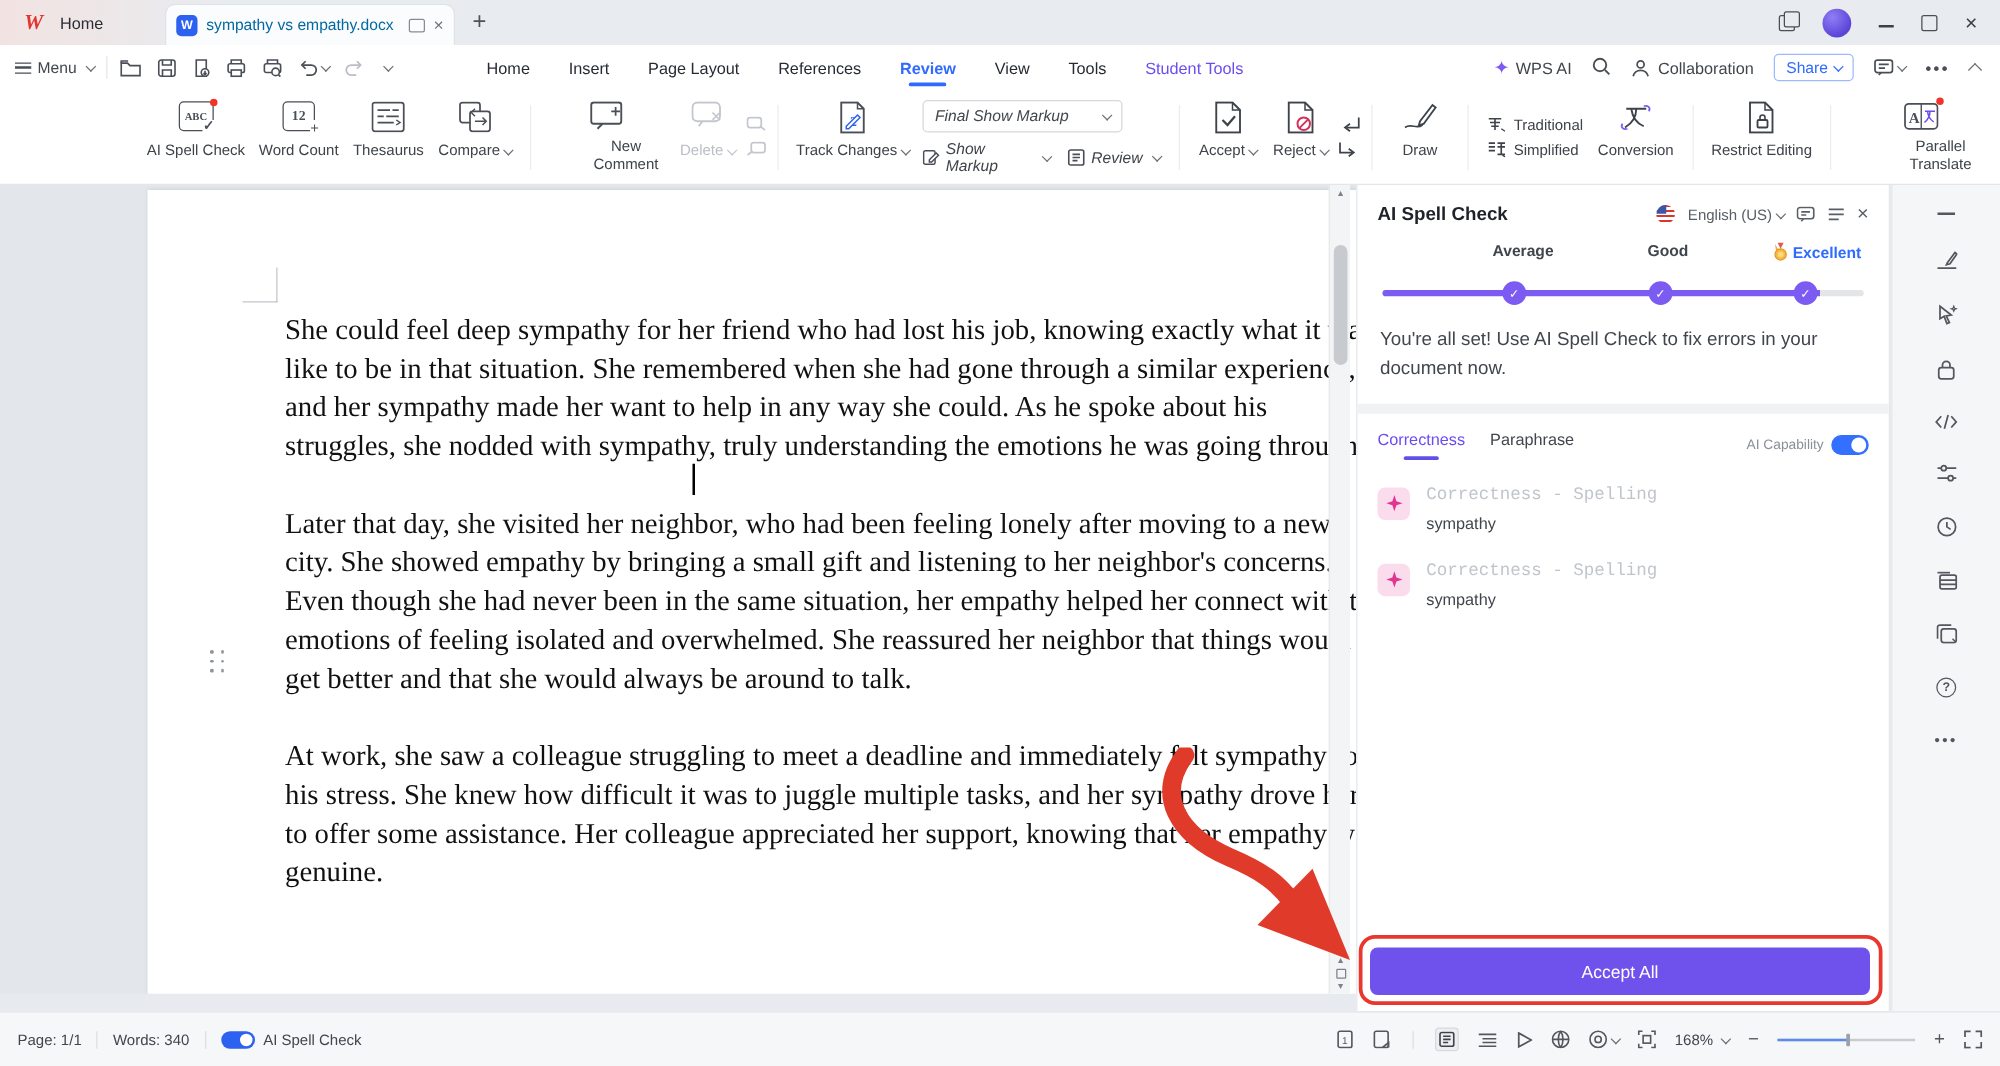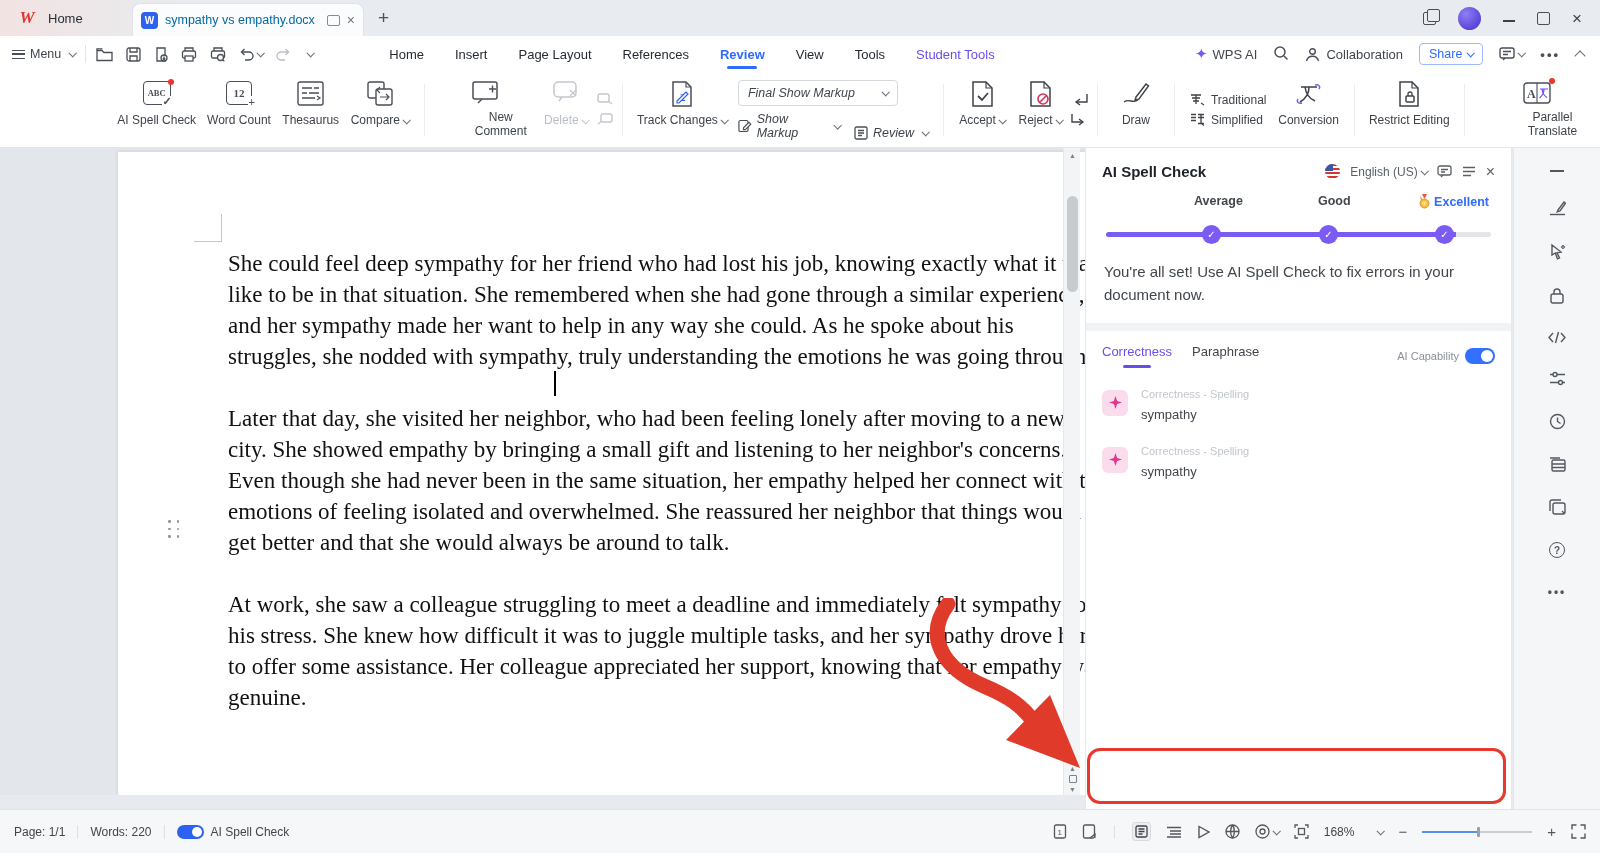--- a/index.html
+++ b/index.html
@@ -54,21 +54,21 @@
   .rbtn.disabled .lbl{color:#b9bdc4;}
   .rbtn.disabled svg *{stroke:#c3c7cd !important;}
   .icoslot{height:28px;display:flex;align-items:flex-start;justify-content:center;position:relative;font-family:Liberation Serif, serif;}
   .reddot{position:absolute;right:-4px;top:-3px;width:6px;height:6px;border-radius:50%;background:#f0342c;}
   .abc-ico{width:28px;height:24px;border:1.5px solid #4a4f57;border-radius:4px;font-size:8.5px;font-weight:700;color:#4a4f57;display:flex;align-items:center;justify-content:center;position:relative;}
   .abc-ico em{position:absolute;right:-2px;bottom:-3px;font-style:normal;font-size:11px;background:#fff;line-height:1;}
   .wc-box{width:26px;height:24px;border:1.5px solid #4a4f57;border-radius:4px;font-size:11px;font-weight:700;color:#4a4f57;display:flex;align-items:center;justify-content:center;position:relative;}
   .wc-box em{position:absolute;right:-4px;bottom:-4px;font-style:normal;font-size:12px;background:#fff;line-height:1;}
   .markupcol{display:flex;flex-direction:column;gap:6px;margin:0 6px;font-style:italic;}
   .mk-select{width:160px;height:26px;border:1px solid #d5d8dc;border-radius:4px;display:flex;align-items:center;justify-content:space-between;padding:0 9px;font-size:12.5px;color:#41464d;background:#fff;}
-  .mk-row{display:flex;align-items:flex-end;gap:14px;font-size:12.5px;color:#3e434a;}
+  .mk-row{display:flex;align-items:center;gap:14px;font-size:12.5px;color:#3e434a;}
   .mk-item{display:flex;align-items:center;gap:5px;}
   .smallcol{display:flex;flex-direction:column;gap:7px;margin-left:2px;}
   .cjk-pair{display:flex;flex-direction:column;gap:6px;font-size:12px;color:#3e434a;margin:0 6px;}
   .cjk-row{display:flex;align-items:center;gap:6px;}
 
   
   .docarea{position:absolute;left:0;top:148px;width:1085px;height:647px;background:#e3e6ea;overflow:hidden;}
   .page{position:absolute;left:118px;top:4px;width:1100px;height:900px;background:#fff;box-shadow:0 0 4px rgba(0,0,0,.12);padding:96px 110px 0 110px;}
   .page p{font-family:"Liberation Serif",serif;font-size:23px;line-height:31px;color:#111;margin:0 0 31px 0;}
   .cropmark{position:absolute;left:76px;top:62px;width:28px;height:28px;border-right:1px solid #c2c6cb;border-bottom:1px solid #c2c6cb;}
@@ -101,42 +101,42 @@
   .p-tabs{display:flex;align-items:center;gap:20px;padding:13px 16px 0 16px;font-size:13px;color:#41464d;}
   .p-tab{position:relative;padding-bottom:9px;}
   .p-tab.active{color:#6c4cf1;}
   .p-tab.active:after{content:"";position:absolute;left:50%;transform:translateX(-50%);bottom:0;width:28px;height:3px;border-radius:2px;background:#6050e8;}
   .p-cap{margin-left:auto;display:flex;align-items:center;gap:6px;font-size:11px;color:#8a8f99;}
   .toggle{width:30px;height:16px;border-radius:9px;background:#3370ff;position:relative;}
   .toggle:after{content:"";position:absolute;right:2px;top:2px;width:12px;height:12px;border-radius:50%;background:#fff;}
   .p-list{padding:10px 16px 0 16px;}
   .p-item{display:flex;gap:13px;padding:10px 0 13px 0;}
   .sparkbox{width:26px;height:26px;border-radius:6px;background:#fbdcec;display:flex;align-items:center;justify-content:center;margin-top:2px;}
-  .p-cat{font-size:11px;color:#c0c5cc;}
+  .p-cat{font-size:14px;color:#c0c5cc;font-family:Liberation Mono, monospace;}
   .p-word{font-size:13px;color:#41464d;margin-top:7px;}
   .accept-all{position:absolute;left:10px;right:15px;bottom:13px;height:38px;background:#6f52ec;border-radius:6px;color:#fff;font-size:14px;display:flex;align-items:center;justify-content:center;}
 
   
   .red-rect{position:absolute;left:1087px;top:748px;width:419px;height:56px;border:3.5px solid #e8382e;border-radius:13px;z-index:60;pointer-events:none;}
   .red-arrow{position:absolute;left:908px;top:598px;z-index:60;pointer-events:none;}
 
   
   .toolstrip{position:absolute;left:1513px;top:148px;width:87px;height:661px;background:#f5f6f8;border-left:1px solid #e5e7e9;display:flex;flex-direction:column;align-items:center;gap:27px;padding-top:22px;color:#53575e;}
   .toolstrip svg{display:block;}
   .ts-q{width:16px;height:16px;border:1.4px solid #53575e;border-radius:50%;font-size:10px;font-weight:700;display:flex;align-items:center;justify-content:center;}
   .ts-dots{letter-spacing:2px;font-weight:700;font-size:12px;}
 
   
   .statusbar{position:absolute;left:0;top:809px;width:1600px;height:44px;background:#f6f7f9;border-top:1px solid #e2e4e7;display:flex;align-items:center;font-size:12px;color:#41464d;padding:0 14px;}
   .sb-sep{width:1px;height:14px;background:#dcdee2;margin:0 12px;}
   .sb-toggle{width:27px;height:14px;border-radius:8px;background:#2d62f1;position:relative;margin-right:7px;}
   .sb-toggle:after{content:"";position:absolute;right:2px;top:2px;width:10px;height:10px;border-radius:50%;background:#fff;}
   .sb-right{margin-left:auto;display:flex;align-items:center;gap:15px;color:#53575e;}
   .sb-right svg{display:block;}
-  .sb-zoom{display:flex;align-items:center;gap:20px;font-size:12px;color:#41464d;}
+  .sb-zoom{display:flex;align-items:center;gap:4px;font-size:12px;color:#41464d;}
   .zslider{width:110px;height:14px;position:relative;}
   .zslider .tr{position:absolute;left:0;right:0;top:6px;height:2px;background:#c9ccd1;}
   .zslider .fill{position:absolute;left:0;top:6px;width:58px;height:2px;background:#5b8def;}
   .zslider .knob{position:absolute;left:55px;top:2px;width:3px;height:10px;background:#9ca1a8;border-radius:1px;}
   .pm{font-size:15px;color:#53575e;line-height:1;}
   .viewbox{border:1px solid #d8dadd;background:#eceef1;border-radius:3px;padding:2px;}
 </style>
 </head>
 <body>
 
@@ -578,20 +578,21 @@
               <path d="M6.5 0l1.6 4.9L13 6.5 8.1 8.1 6.5 13 4.9 8.1 0 6.5l4.9-1.6z" fill="#e0368f"></path>
             </svg>
         </span>
         <div>
           <div class="p-cat">Correctness - Spelling</div>
           <div class="p-word">sympathy</div>
         </div>
       </div>
     </div>
 
+    <div class="accept-all">Accept All</div>
   </div>
 
   <div class="red-rect"></div>
   <svg class="red-arrow" width="200" height="200" viewBox="0 0 200 200">
     <path d="M40 6 C16 38 34 70 76 88 C102 99 114 108 126 124" fill="none" stroke="#e03a2a" stroke-width="15" stroke-linecap="round"></path>
     <polygon points="172,170 98,142 142,97" fill="#e03a2a"></polygon>
   </svg>
 
   <div class="toolstrip">
     <span style="width:14px;height:2px;background:#53575e;"></span>
@@ -628,21 +629,21 @@
         <path d="M12 1H3a2 2 0 00-2 2v9"></path>
         <path d="M13 12l2 2" stroke-width="1.2"></path>
       </svg>
     <span class="ts-q">?</span>
     <span class="ts-dots">•••</span>
   </div>
 
   <div class="statusbar">
     <span>Page: 1/1</span>
     <span class="sb-sep"></span>
-    <span>Words: 220</span>
+    <span>Words: 340</span>
     <span class="sb-sep"></span>
     <span class="sb-toggle"></span>
     <span>AI Spell Check</span>
 
     <div class="sb-right">
       <svg width="14" height="15" viewBox="0 0 14 15" fill="none" stroke="#53575e" stroke-width="1.3">
           <rect x="1.5" y="1" width="11" height="13" rx="1.5"></rect>
           <text x="4.6" y="11" font-size="8" fill="#53575e" stroke="none">1</text>
         </svg>
       <svg width="15" height="15" viewBox="0 0 15 15" fill="none" stroke="#53575e" stroke-width="1.3">

